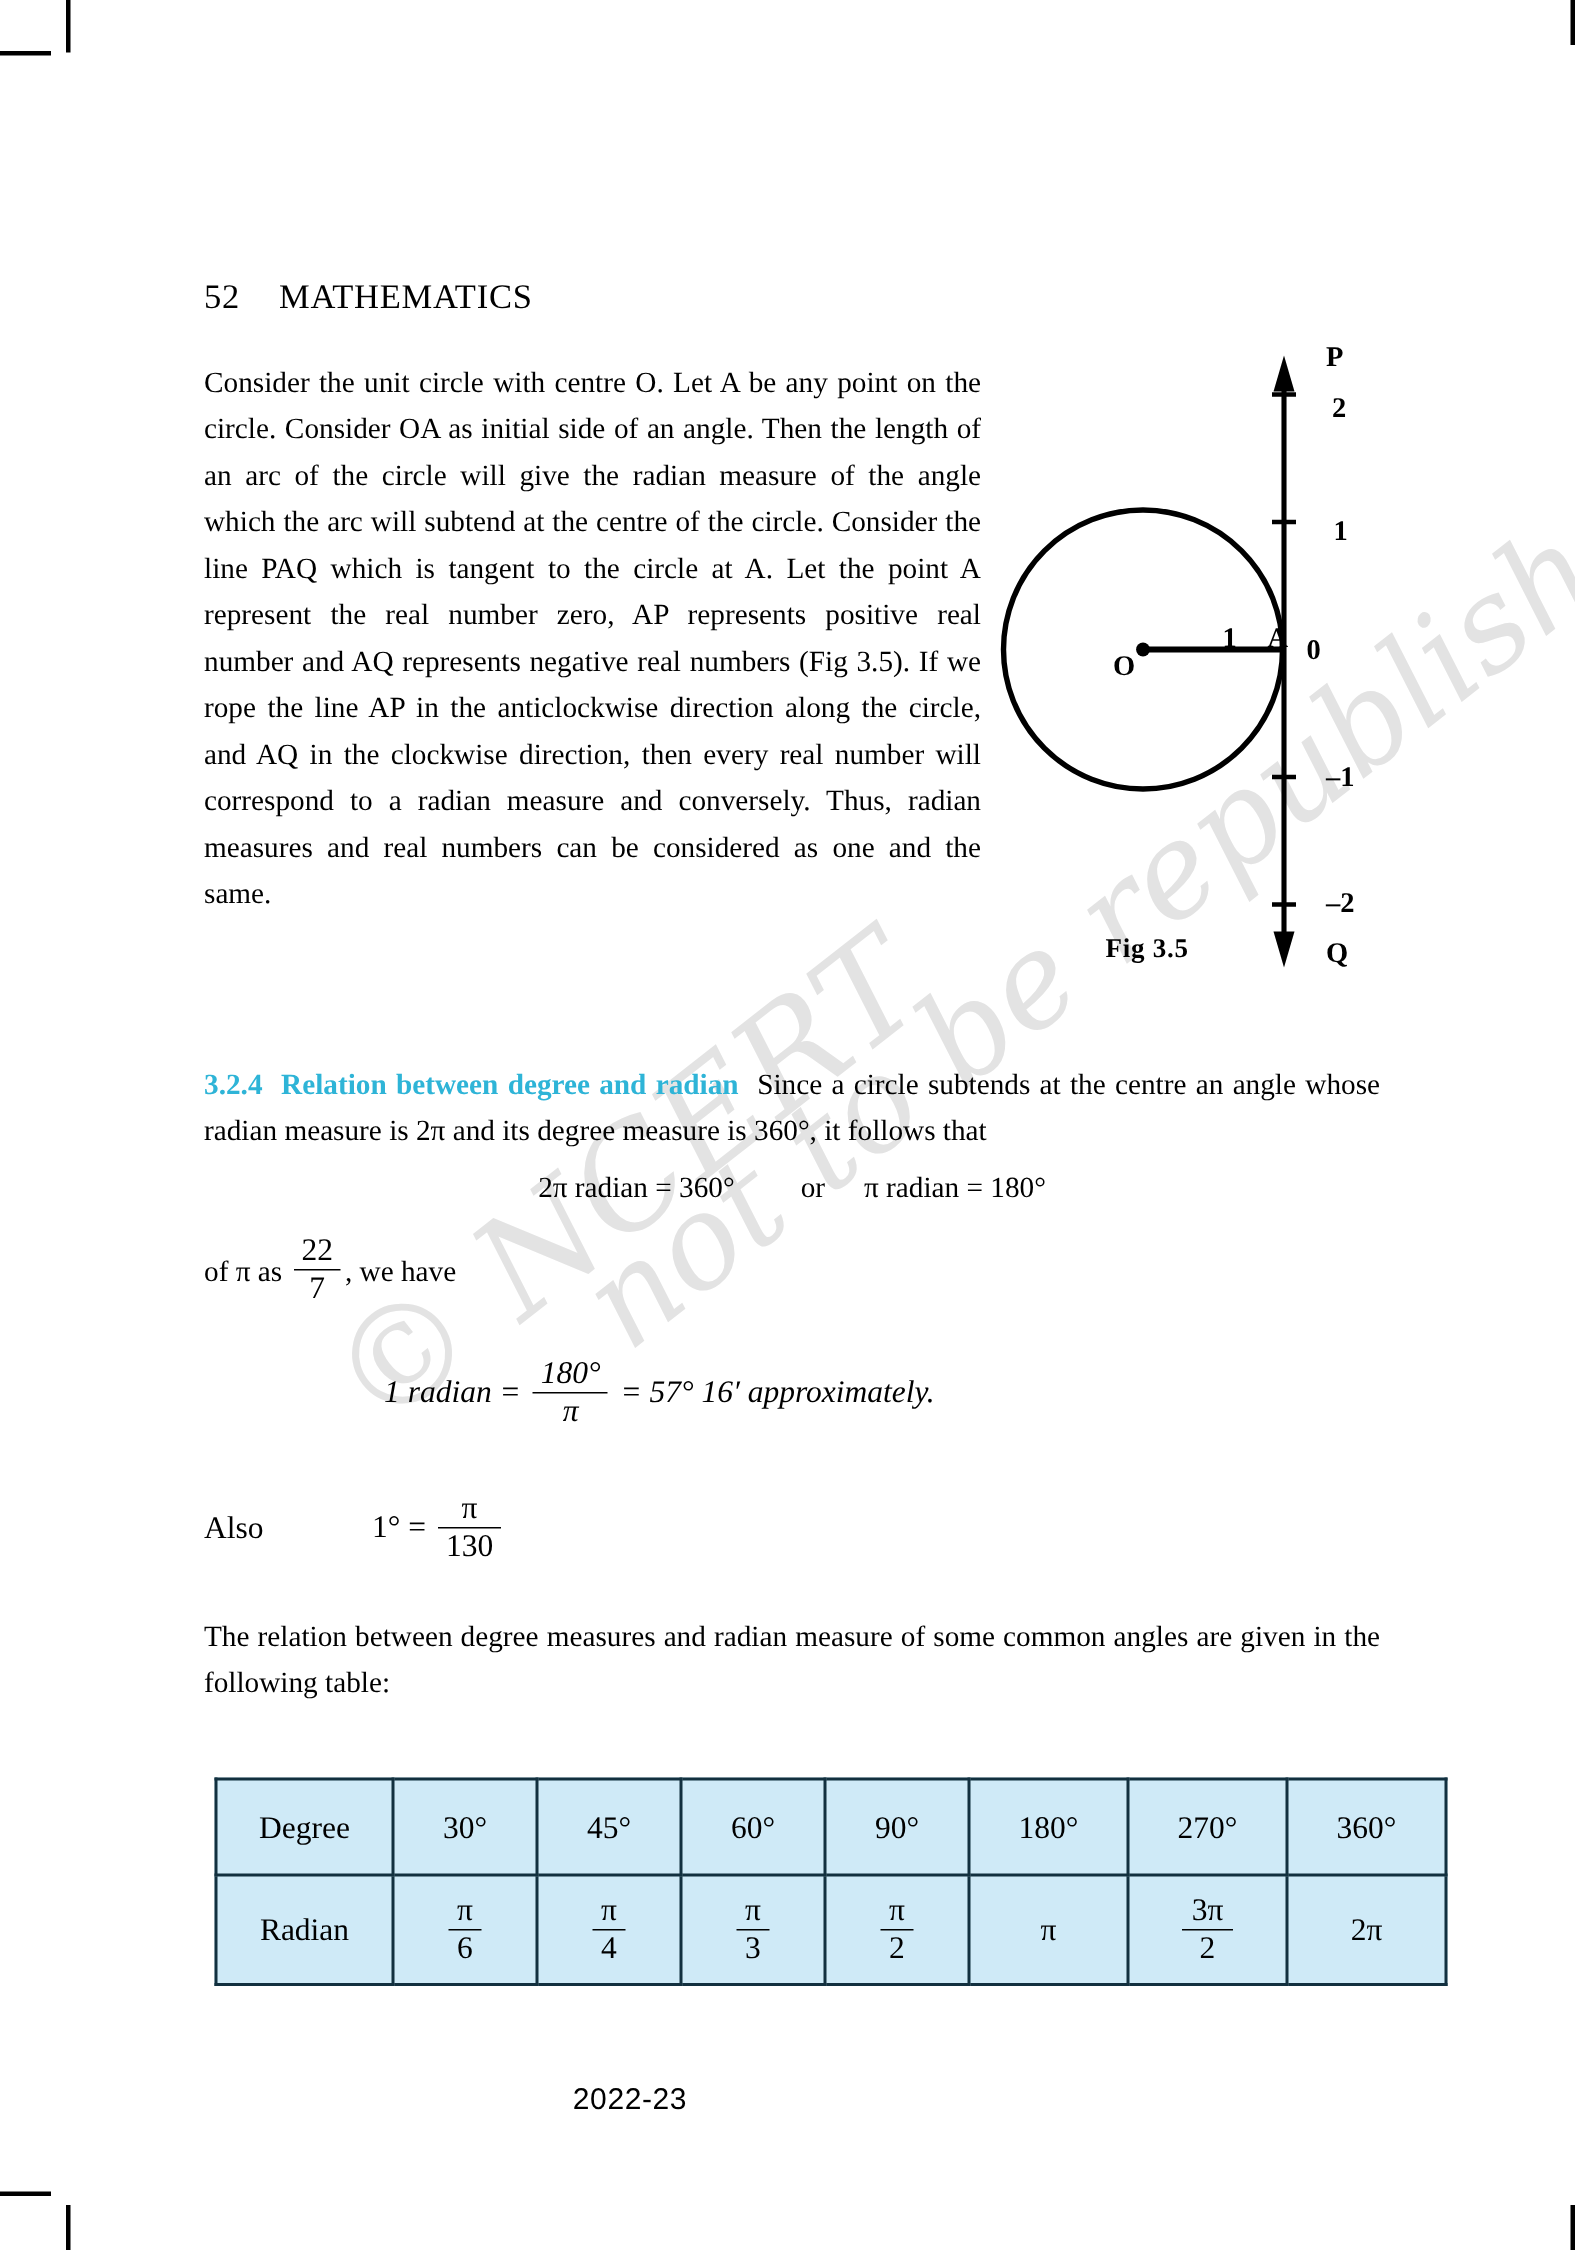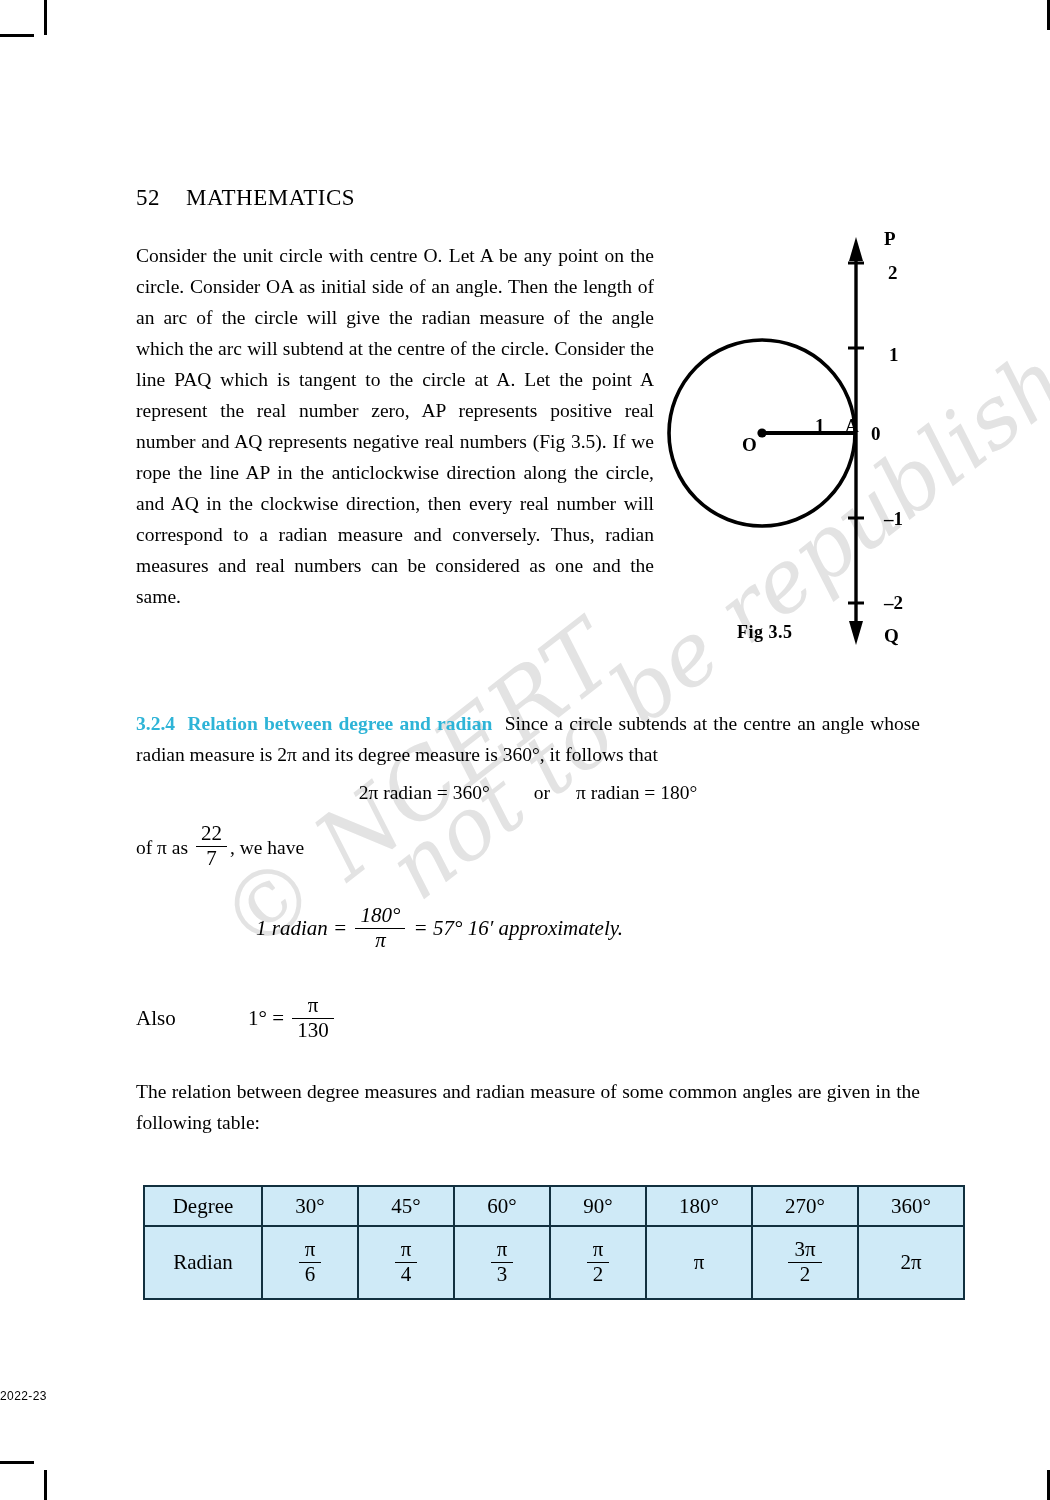--- a/index.html
+++ b/index.html
@@ -198,21 +198,21 @@
     background: #cfeaf7;
   }
   table.angles td {
     border: 2.2px solid #12303f;
     background: #cfeaf7;
     text-align: center;
     vertical-align: middle;
     font-size: 21px;
     font-family: "Liberation Serif", "DejaVu Serif", serif;
   }
-  table.angles tr.deg td { height: 40px; text-align: center; }
+  table.angles tr.deg td { height: 64px; text-align: center; }
   table.angles tr.rad td { height: 73px; }
   table.angles td.rowlabel {
     width: 118px;
     font-size: 21px;
   }
   table.angles td.cell { width: 96px; }
   table.angles td.cell-wide { width: 106px; }
 
   .tfrac {
     display: inline-block;
@@ -221,23 +221,23 @@
   }
   .tfrac .num { display: block; font-size: 21px; padding: 0 6px; }
   .tfrac .den { display: block; font-size: 21px; padding: 0 6px;
                 border-top: 1.8px solid #000; }
 
   
   .footer {
     position: absolute;
     left: 0; top: 1389px;
     width: 840px;
-    text-align: left;
+    text-align: center;
     font-family: "Liberation Sans", "DejaVu Sans", sans-serif;
-    font-size: 12px;
+    font-size: 20px;
     letter-spacing: 0.4px;
   }
 </style>
 </head>
 <body>
 
 <div class="crop crop-tl-v"></div>
 <div class="crop crop-tl-h"></div>
 <div class="crop crop-tr-v"></div>
 <div class="crop crop-bl-h"></div>

